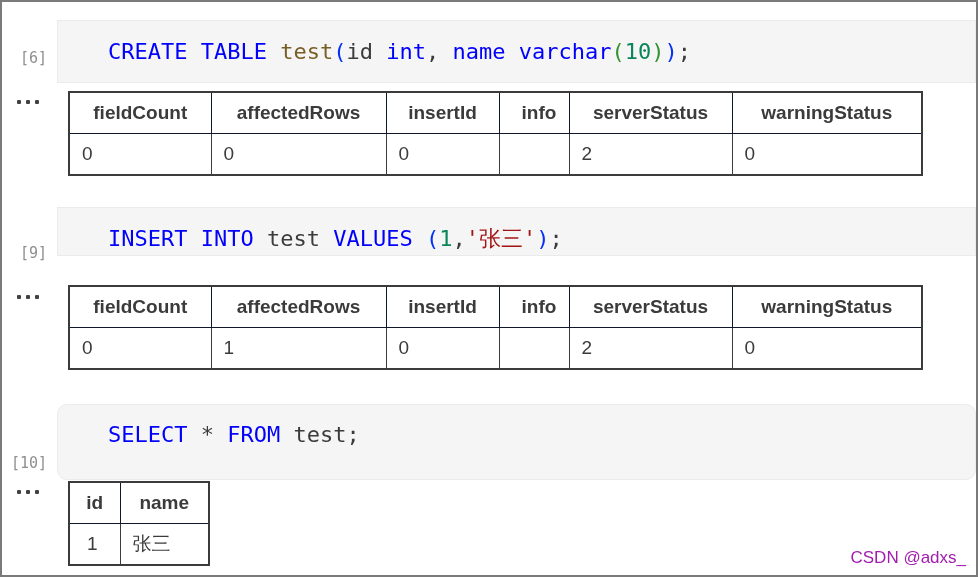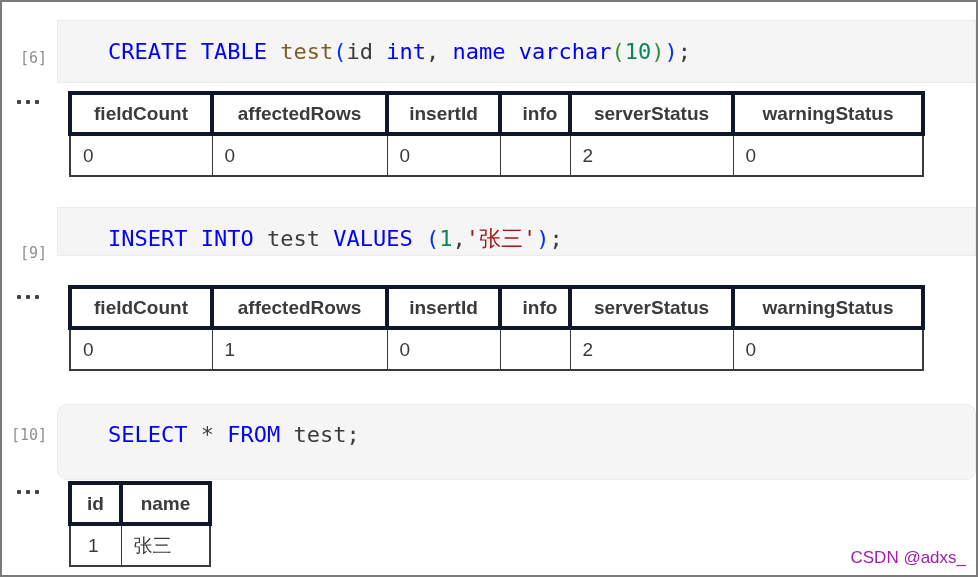--- a/index.html
+++ b/index.html
@@ -39,21 +39,21 @@
   .tok-fg{color:#3b3b3b;}
   
   .exec-label{
     position:absolute;
     left:0;width:45px;
     text-align:right;
     font-family:"DejaVu Sans Mono", monospace;
     font-size:15px;
     color:#8f8f8f;
   }
-  .ex1{top:47px;} .ex2{top:242px;} .ex3{top:424px;}
+  .ex1{top:47px;} .ex2{top:242px;} .ex3{top:452px;}
   
   .ellipsis{
     position:absolute;
     left:15px;
     display:flex;
     gap:5px;
     cursor:pointer;
   }
   .ellipsis .dot{width:4px;height:4px;background:#424242;border-radius:1px;}
   .el1{top:98px;} .el2{top:293px;} .el3{top:488px;}
@@ -62,21 +62,21 @@
     position:absolute;
     left:66px;
     border-collapse:collapse;
     border:2px solid #3b3b3b;
     table-layout:fixed;
     color:#3b3b3b;
     font-family:"Liberation Sans", sans-serif;
     font-size:19px;
   }
   table.result th{
-    border:4px solid #0f172a;
+    border:1px solid #0f172a;
     font-weight:bold;
     text-align:center;
     height:41px;
     padding:0 10px;
     box-sizing:border-box;
   }
   table.result td{
     border:1px solid #3b3b3b;
     text-align:left;
     height:42px;

